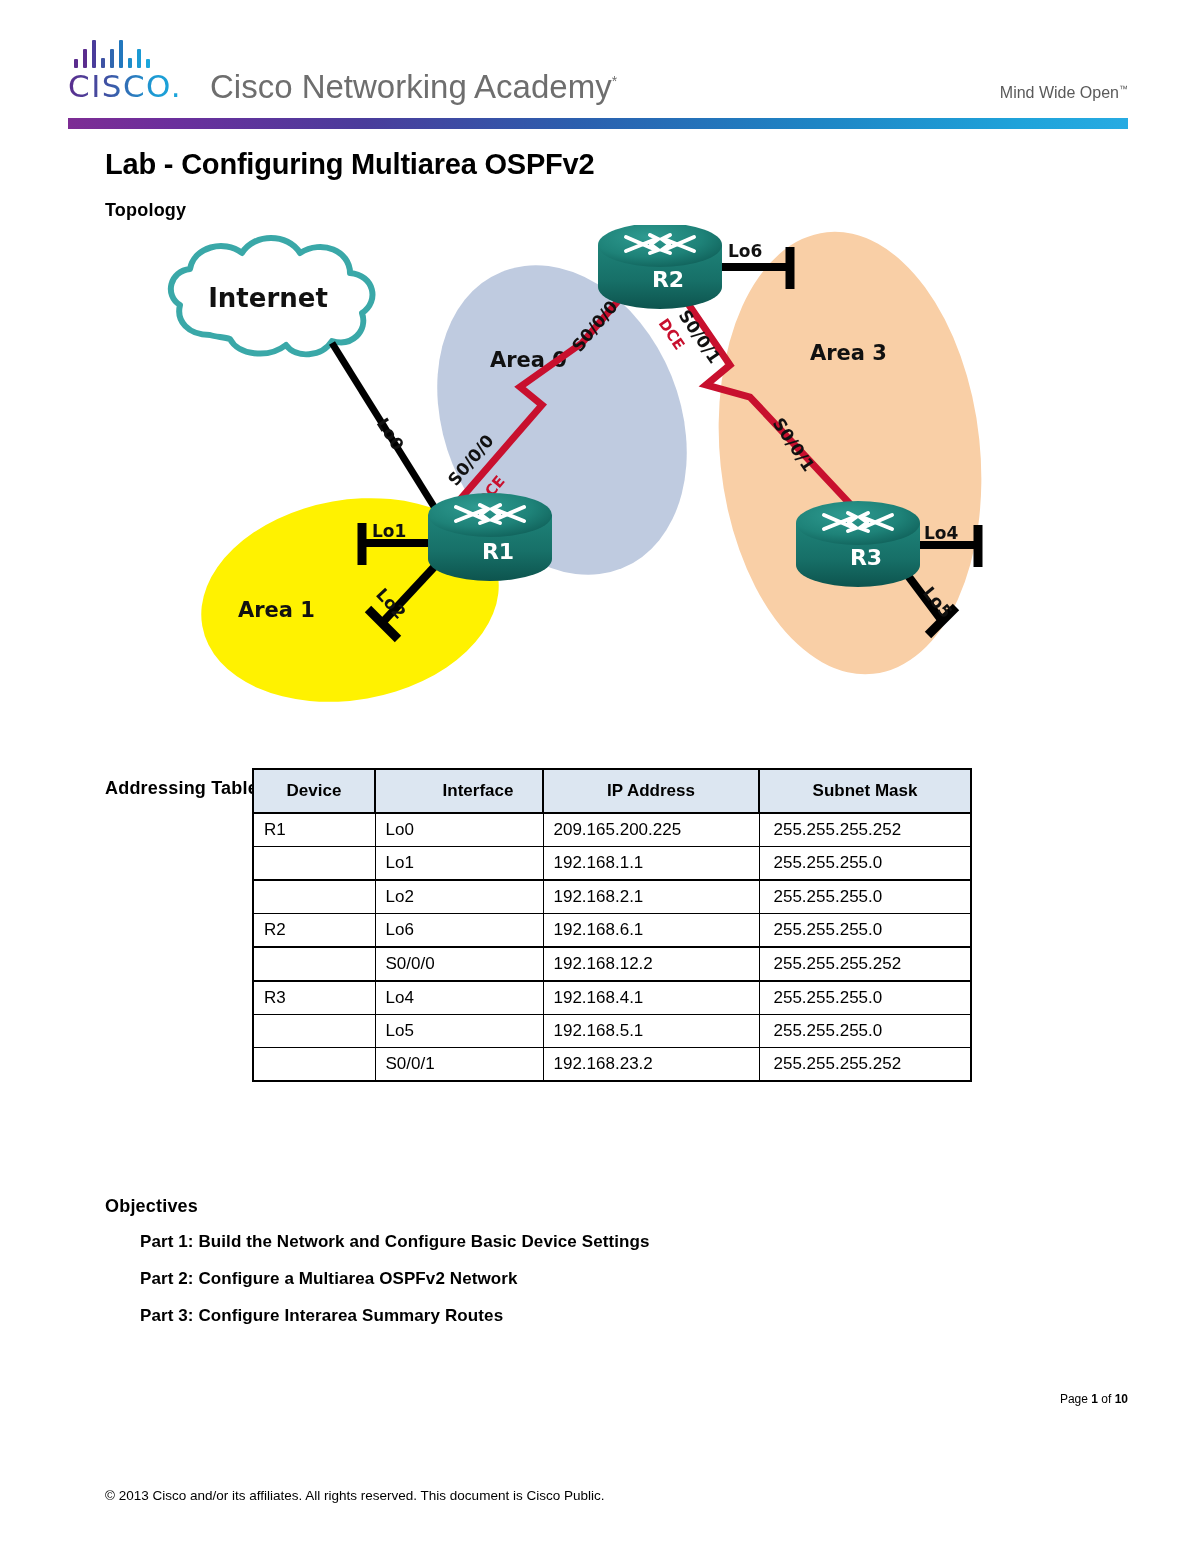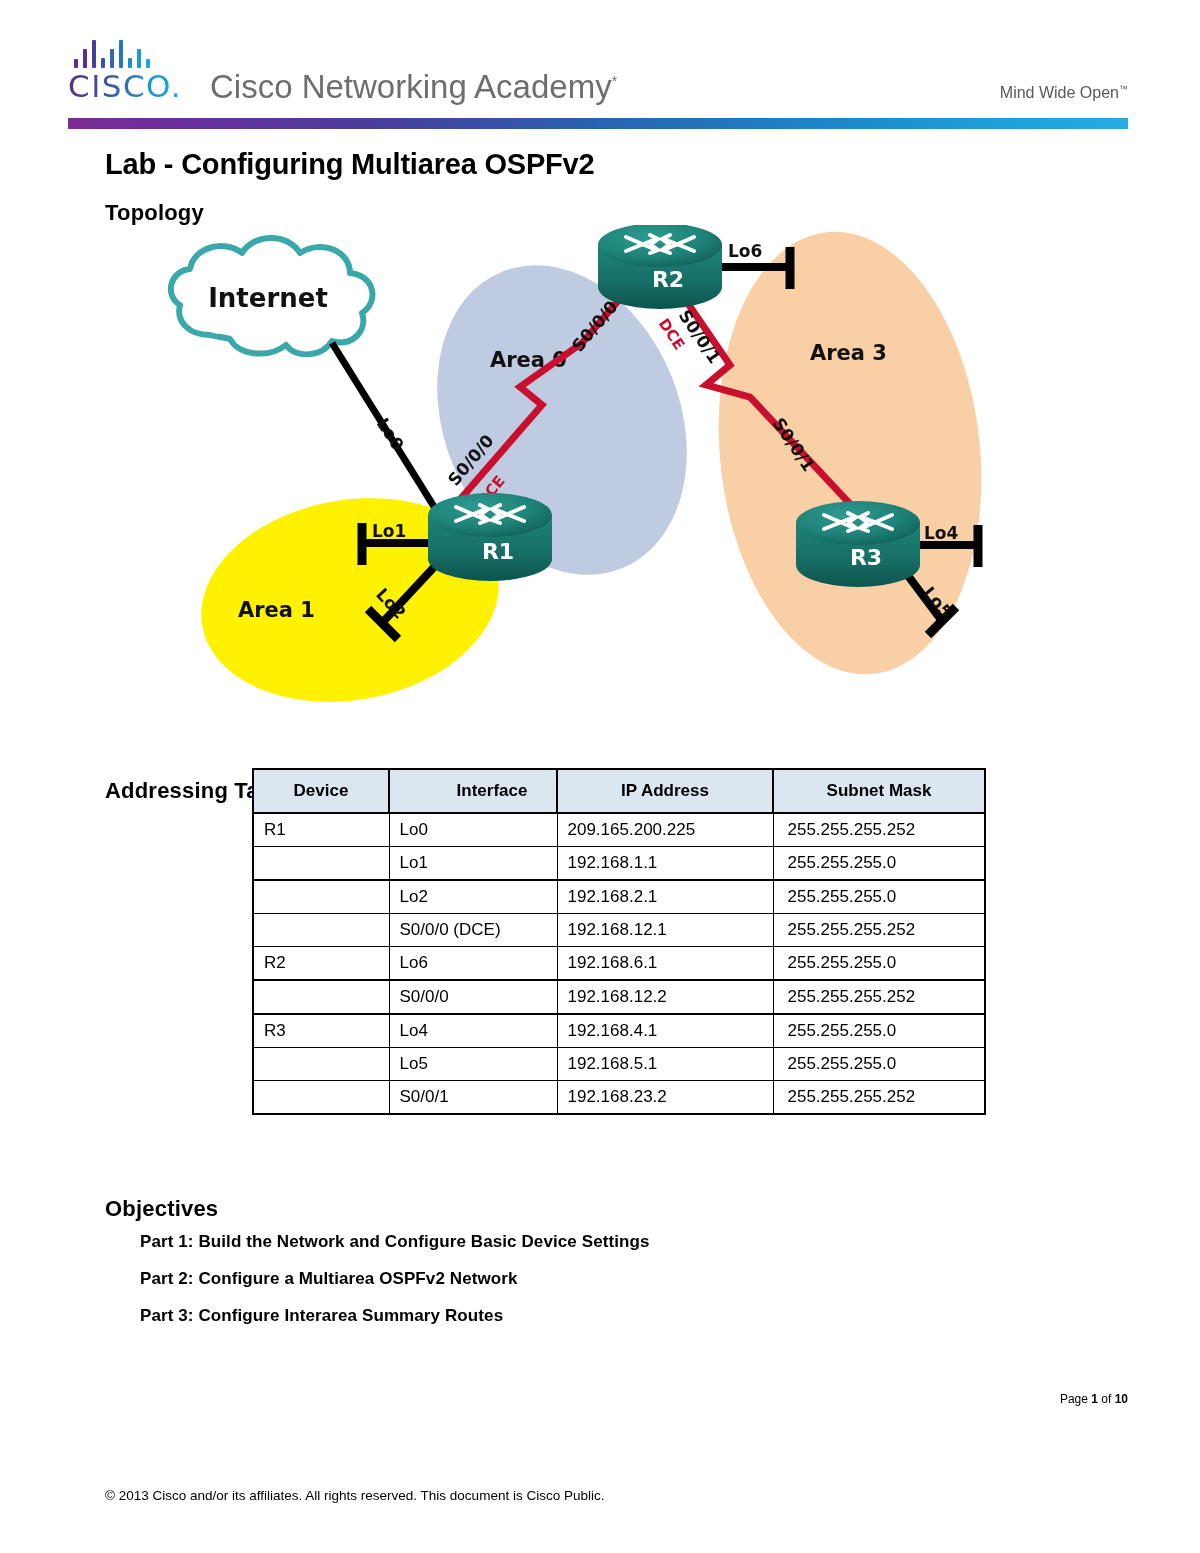--- a/index.html
+++ b/index.html
@@ -108,21 +108,21 @@
     left: 105px;
     top: 148px;
     font-size: 29px;
     font-weight: bold;
     color: #000;
     letter-spacing: -0.2px;
     white-space: nowrap;
   }
   .section-head {
     position: absolute;
-    font-size: 22px;
+    font-size: 18px;
     font-weight: bold;
     color: #000;
     letter-spacing: 0.2px;
     white-space: nowrap;
   }
   #topology-head { left: 105px; top: 200px; }
   #addressing-head { left: 105px; top: 738px; margin-top: 40px; }
   #objectives-head { left: 105px; top: 1196px; }
 
   
@@ -174,21 +174,21 @@
   }
   #addr-table th {
     background: #DCE6F1;
     text-align: center;
     font-weight: bold;
     font-size: 17px;
     height: 44px;
     border: 2px solid #000;
   }
   #addr-table td { background: #fff; }
-  #addr-table .c-device { width: 136px; }
+  #addr-table .c-device { width: 122px; }
   #addr-table .c-iface  { width: 168px; padding-left: 48px; }
   #addr-table .c-ip     { width: 216px; }
   #addr-table .c-mask   { width: 212px; }
   #addr-table tr.grp-start td { border-top: 2px solid #000; }
   #addr-table tr.last-row td { border-bottom: 2px solid #000; }
   #addr-table td:first-child { border-left: 2px solid #000; }
   #addr-table td:last-child  { border-right: 2px solid #000; padding-left: 14px; }
 
   
   .objective-item {
@@ -409,26 +409,20 @@
       <td>192.168.1.1</td>
       <td>255.255.255.0</td>
     </tr>
     <tr class="grp-start">
       <td></td>
       <td>Lo2</td>
       <td>192.168.2.1</td>
       <td>255.255.255.0</td>
     </tr>
     <tr>
-      <td></td>
-      <td>S0/0/0 (DCE)</td>
-      <td>192.168.12.1</td>
-      <td>255.255.255.252</td>
-    </tr>
-    <tr>
       <td>R2</td>
       <td>Lo6</td>
       <td>192.168.6.1</td>
       <td>255.255.255.0</td>
     </tr>
     <tr class="grp-start">
       <td></td>
       <td>S0/0/0</td>
       <td>192.168.12.2</td>
       <td>255.255.255.252</td>

